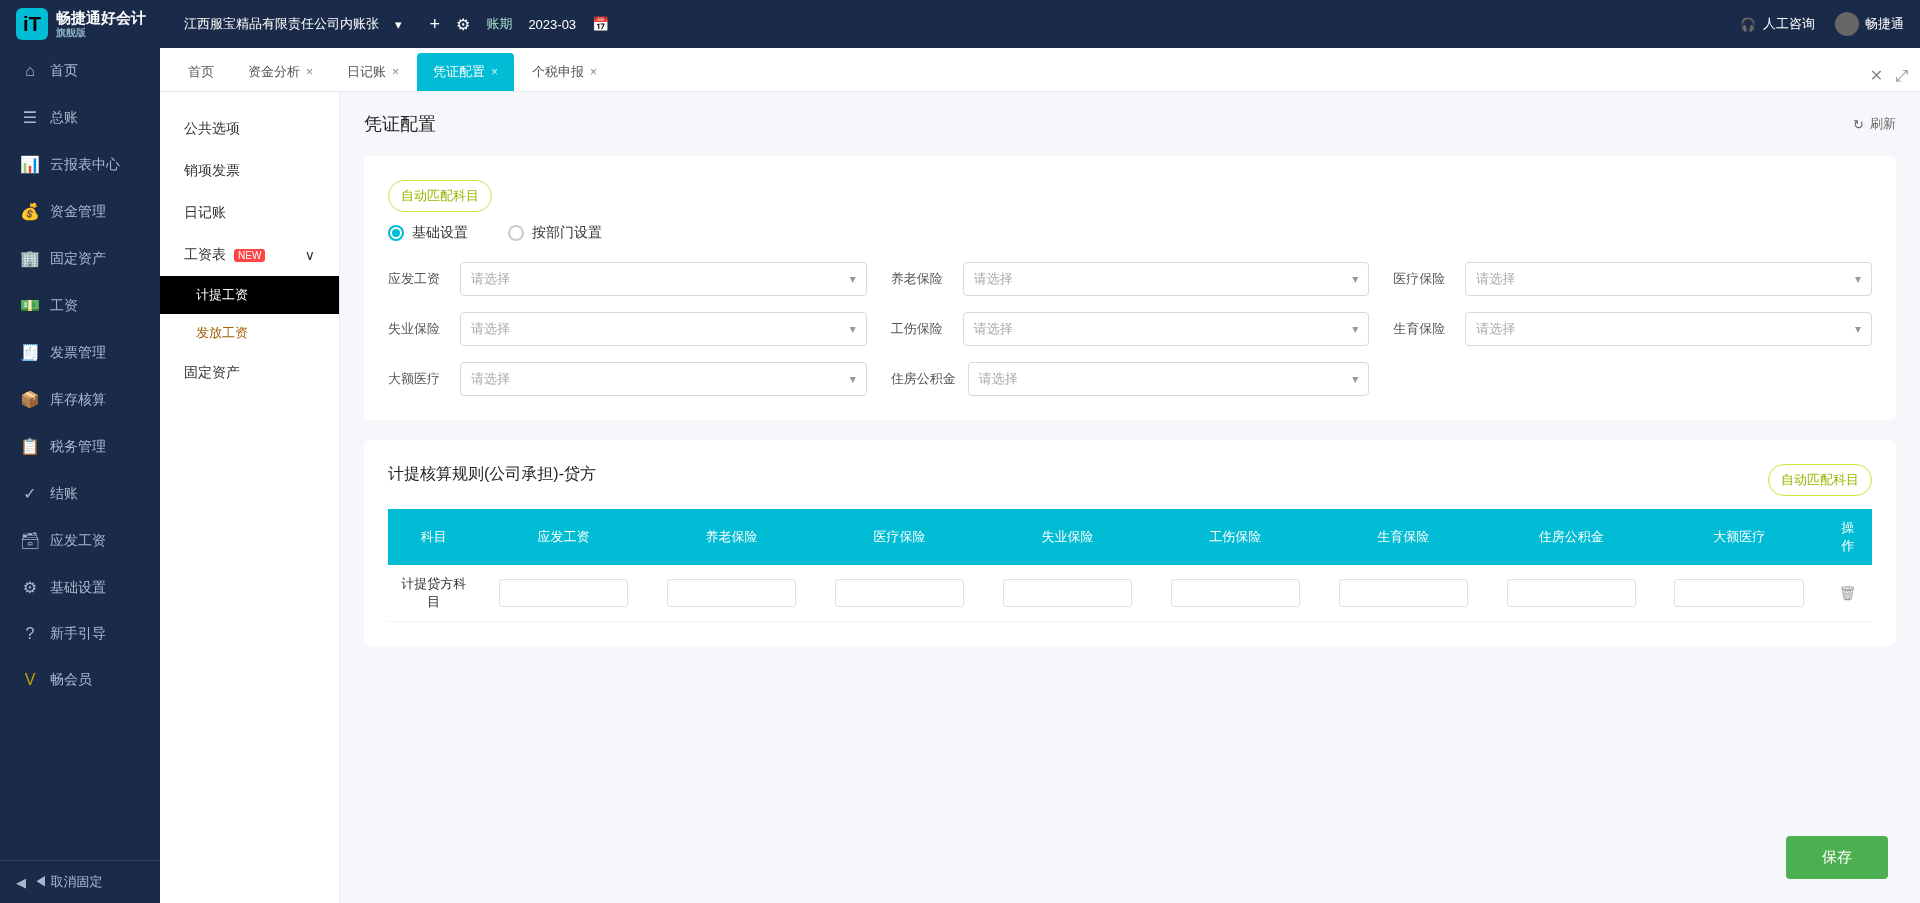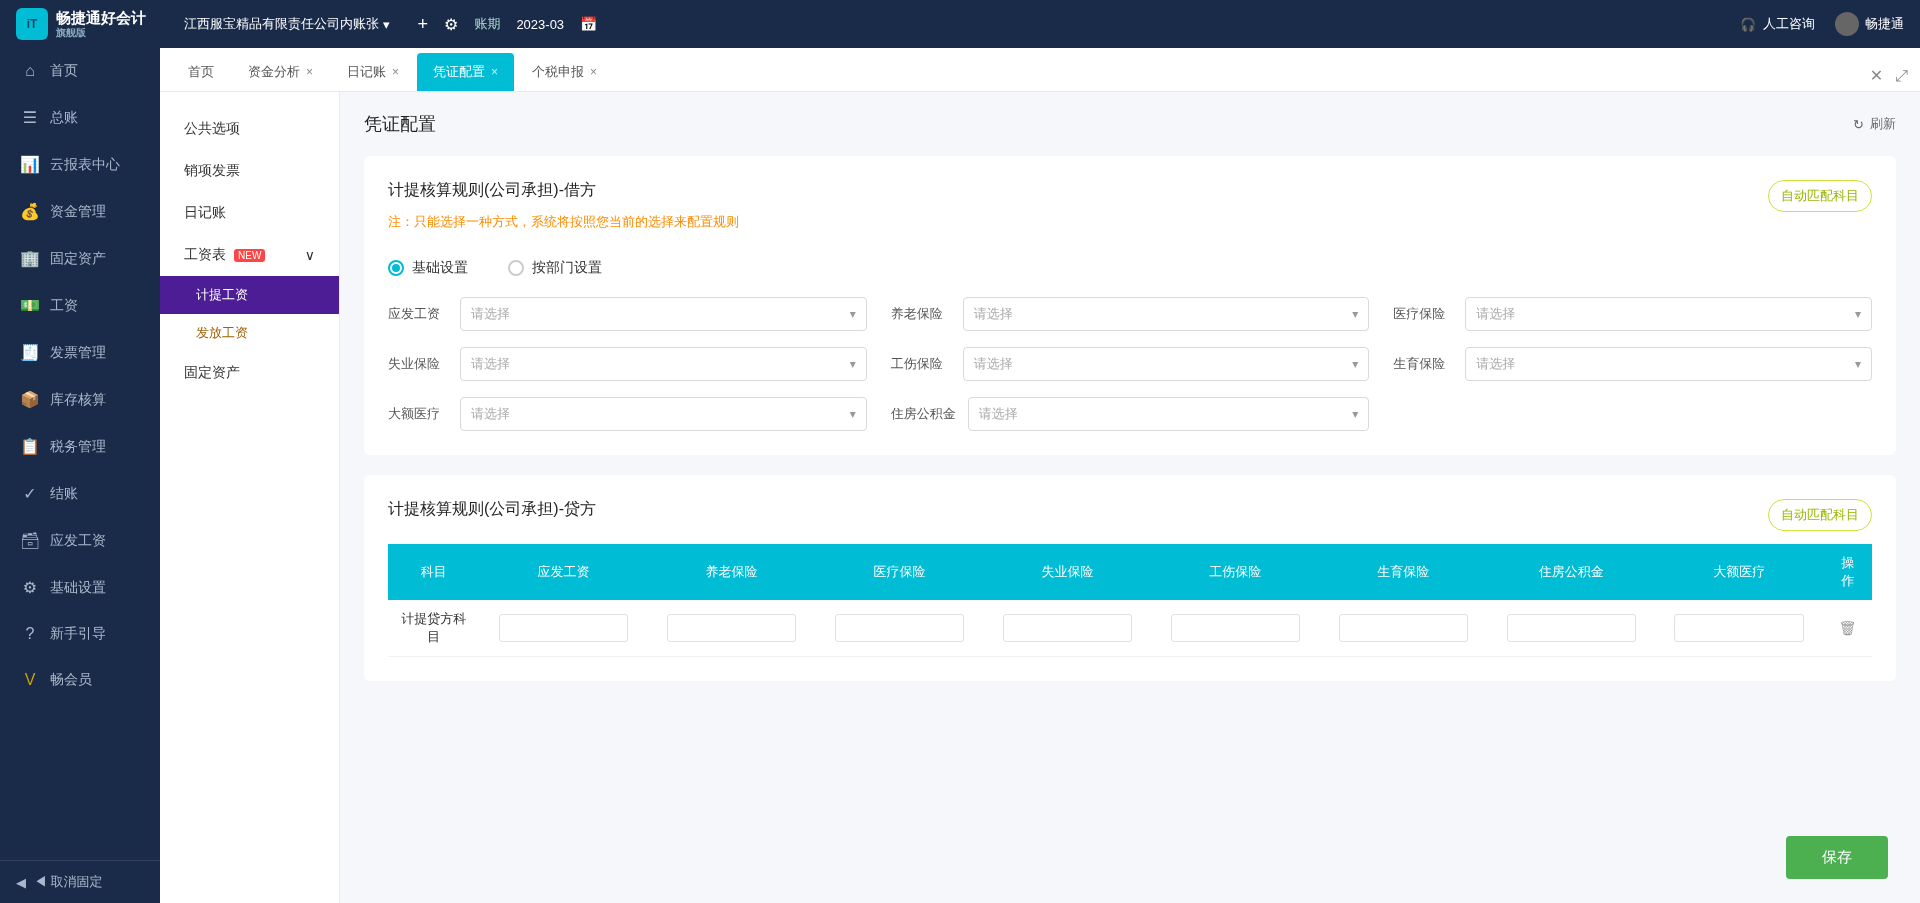--- a/index.html
+++ b/index.html
@@ -24,30 +24,30 @@
       width: 160px;
     }
     .logo-icon {
       width: 32px;
       height: 32px;
       background: #00bcd4;
       border-radius: 6px;
       display: flex;
       align-items: center;
       justify-content: center;
-      color: #0c4a6e;
-      font-size: 12px;
+      color: #000000;
+      font-size: 20px;
       font-weight: bold;
     }
     .logo-text { color: white; font-size: 15px; }
     .logo-sub { color: #8ab; font-size: 10px; margin-top: -2px; }
     .company-selector {
       display: flex;
       align-items: center;
-      gap: 4px;
+      gap: 16px;
       color: white;
       font-size: 13px;
       cursor: pointer;
       padding: 4px 8px;
       border-radius: 4px;
     }
     .top-actions {
       margin-left: auto;
       display: flex;
       align-items: center;
@@ -169,21 +169,21 @@
     .left-nav-item {
       padding: 12px 24px;
       font-size: 14px;
       color: #333;
       cursor: pointer;
       display: flex;
       align-items: center;
       justify-content: space-between;
     }
     .left-nav-item.active {
-      background: #4c1d95;
+      background: #000000;
       color: white;
     }
     .left-nav-sub-item {
       padding: 10px 36px;
       font-size: 13px;
       color: #a16207;
       cursor: pointer;
     }
     .new-badge {
       background: #ff4444;
@@ -542,24 +542,20 @@
         <div class="page-header">
           <h2 class="page-title">凭证配置</h2>
           <div class="refresh-btn">
             <span>↻</span>
             <span>刷新</span>
           </div>
         </div>
 
         <div class="section">
           <div class="section-header">
-            <div>
-              <div class="section-title">计提核算规则(公司承担)-借方</div>
-              <div class="section-note">注：只能选择一种方式，系统将按照您当前的选择来配置规则</div>
-            </div>
             <button class="auto-match-btn">自动匹配科目</button>
           </div>
 
           <div class="radio-group">
             <div class="radio-item">
               <div class="radio-circle checked"></div>
               <span>基础设置</span>
             </div>
             <div class="radio-item">
               <div class="radio-circle"></div>

